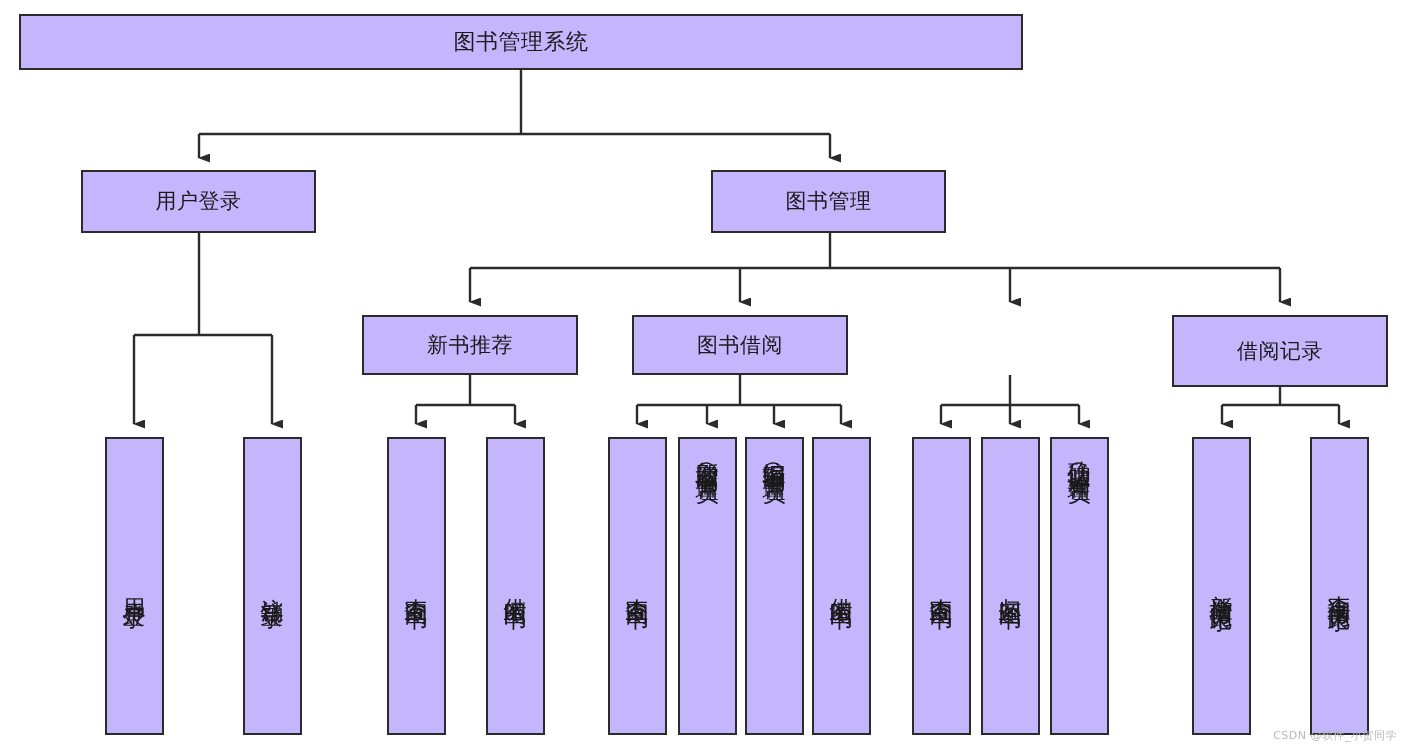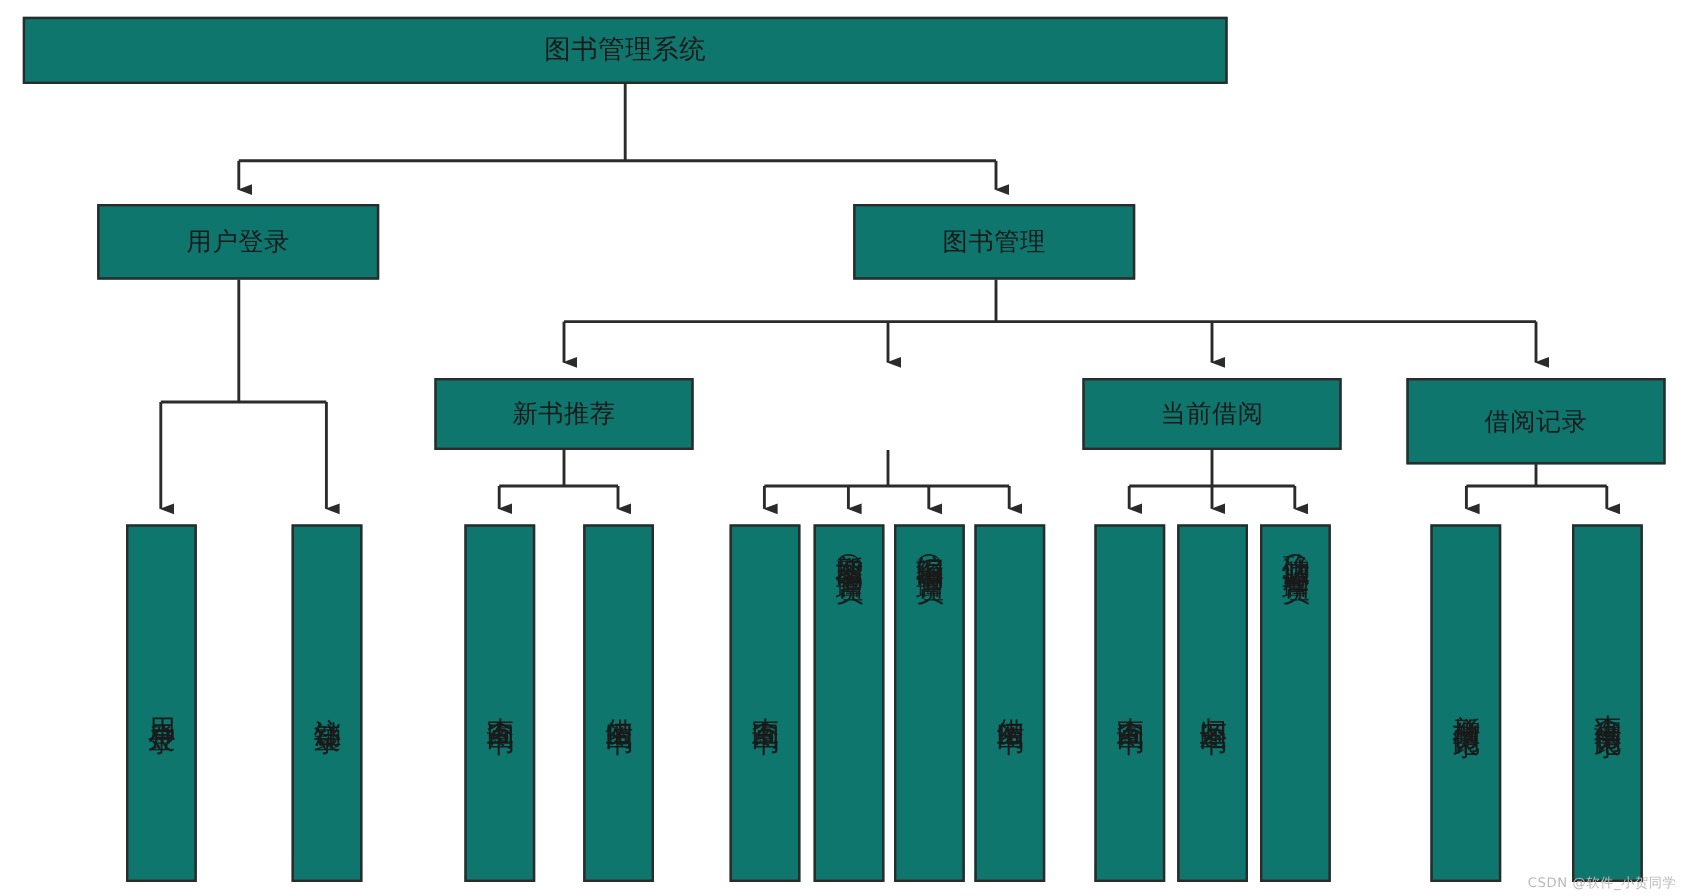--- a/index.html
+++ b/index.html
@@ -21,21 +21,21 @@
     position: absolute;
     left: 0;
     top: 0;
     width: 1405px;
     height: 747px;
     pointer-events: none;
   }
   .node {
     position: absolute;
     box-sizing: border-box;
-    background: #0f766e;
+    background: #c4b5fd;
     border: 2px solid #2b2b2b;
     display: flex;
     align-items: center;
     justify-content: center;
     color: #1a1a1a;
   }
   .node .lbl {
     display: block;
     text-align: center;
     line-height: 1.18;
@@ -140,22 +140,22 @@
   <div class="node horiz" style="left:81px; top:170px; width:235px; height:63px;">
     <span class="lbl">用户登录</span>
   </div>
   <div class="node horiz" style="left:711px; top:170px; width:235px; height:63px;">
     <span class="lbl">图书管理</span>
   </div>
 
   <div class="node horiz" style="left:362px; top:315px; width:216px; height:60px;">
     <span class="lbl">新书推荐</span>
   </div>
-  <div class="node horiz" style="left:902px; top:315px; width:216px; height:60px;">
-    <span class="lbl">当前借阅</span>
+  <div class="node horiz" style="left:632px; top:315px; width:216px; height:60px;">
+    <span class="lbl">图书借阅</span>
   </div>
   <div class="node horiz" style="left:1172px; top:315px; width:216px; height:72px;">
     <span class="lbl">借阅记录</span>
   </div>
 
   <div class="node vert" style="left:105px; top:437px; width:59px; height:298px;">
     <span class="lbl">用户登录</span>
   </div>
   <div class="node vert" style="left:243px; top:437px; width:59px; height:298px;">
     <span class="lbl">注销登录</span>

